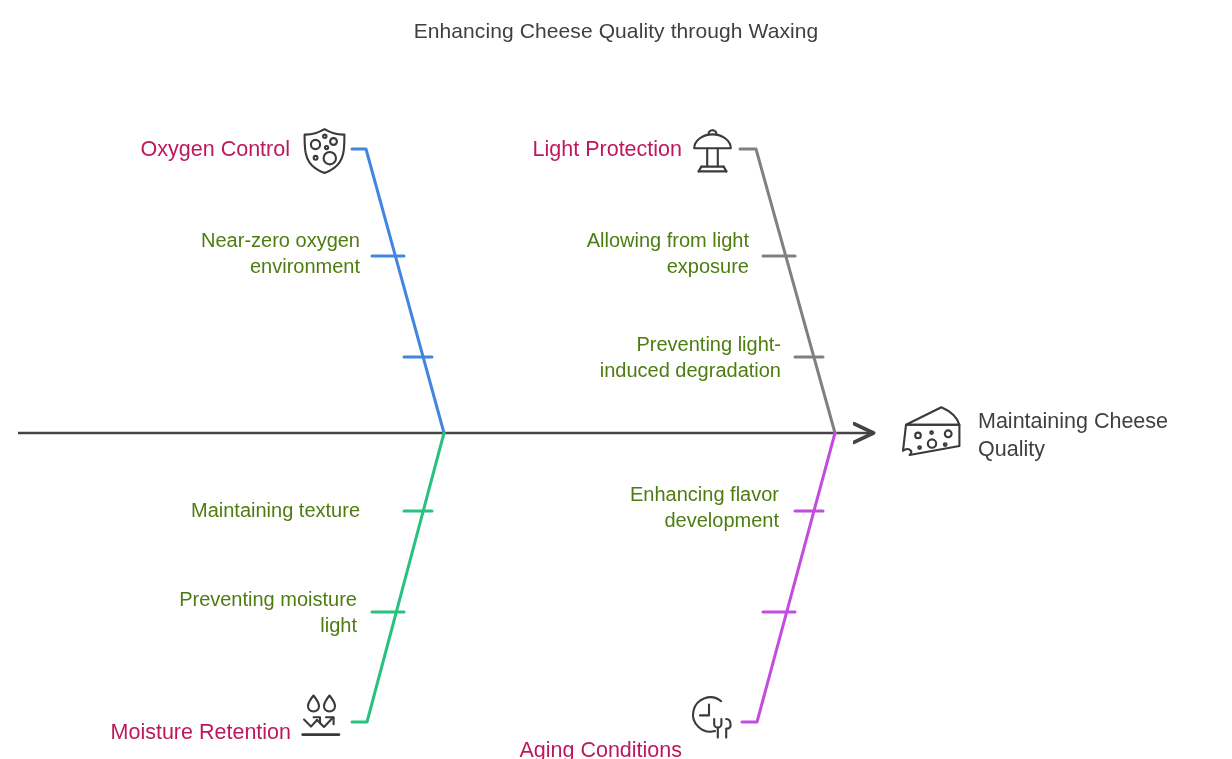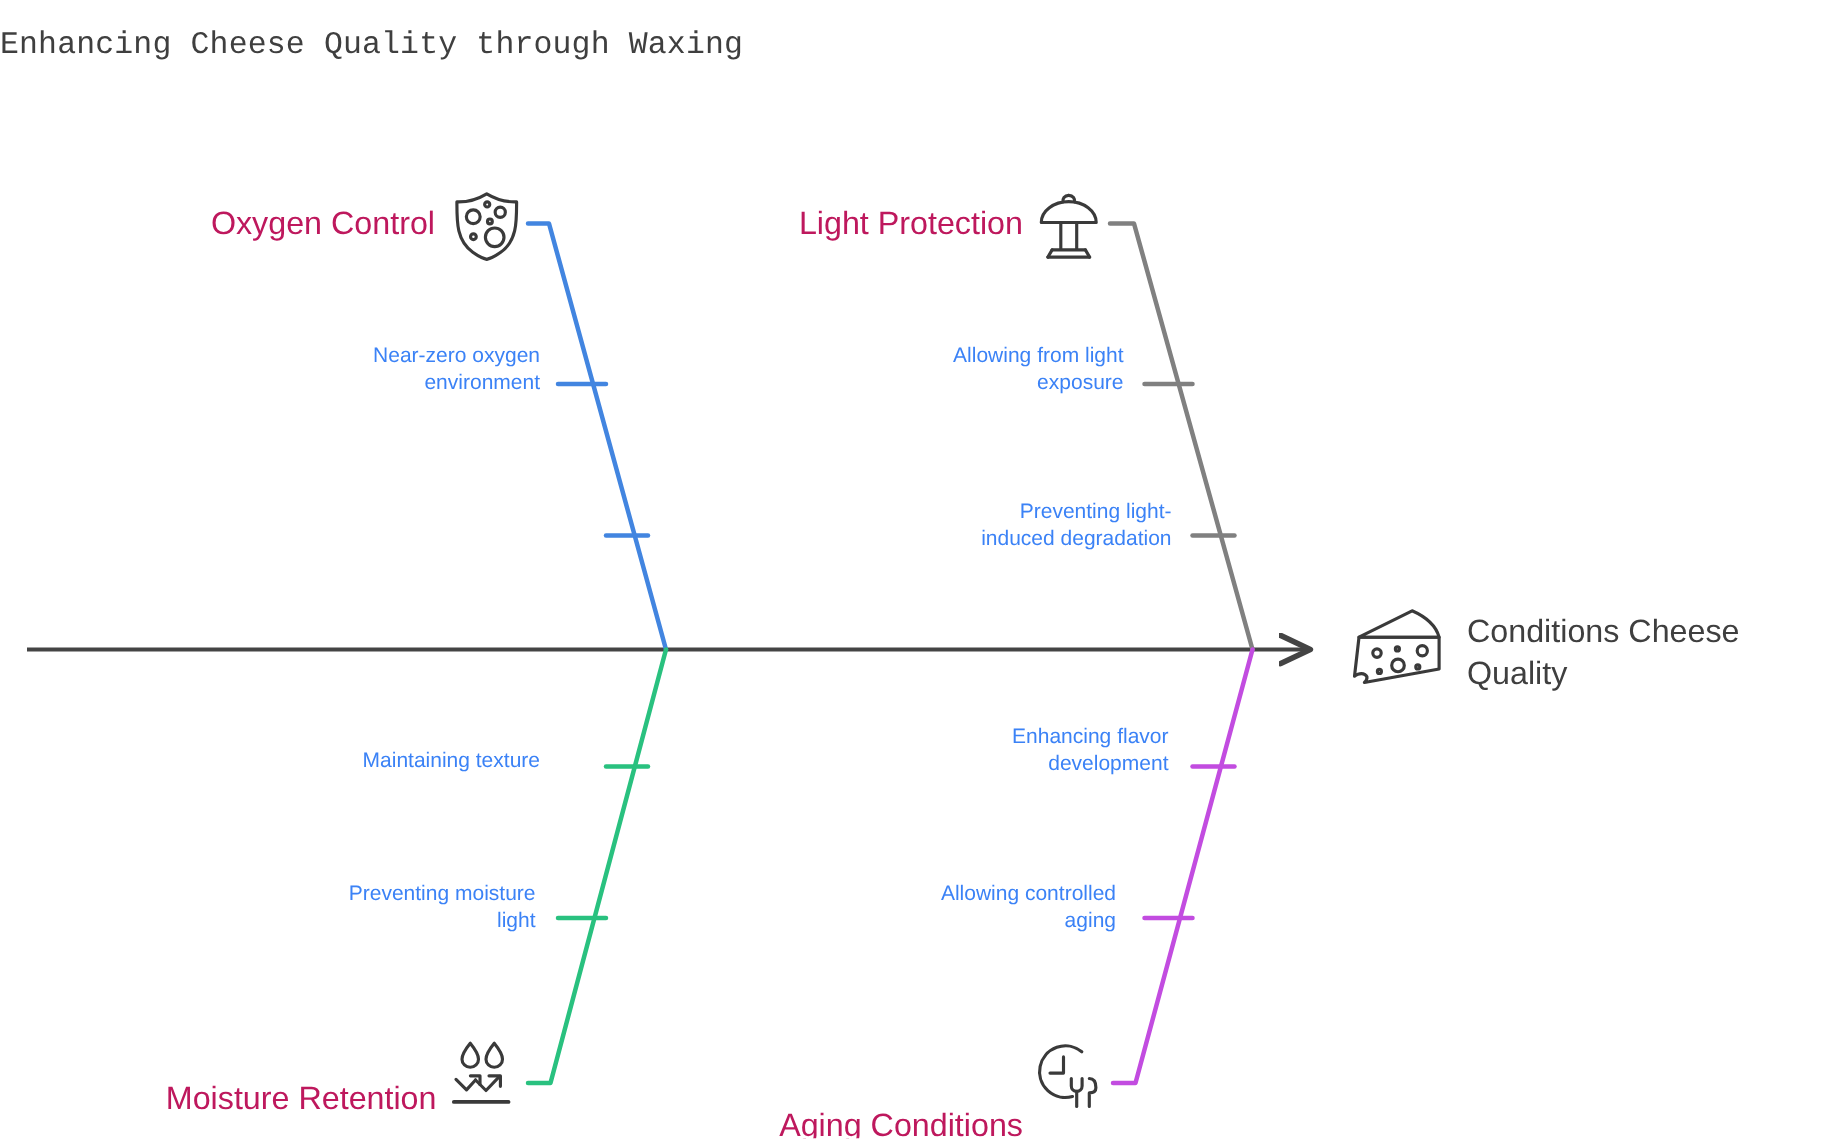--- a/index.html
+++ b/index.html
@@ -36,33 +36,32 @@
   .txt {
     position: absolute;
     color: #434343;
     line-height: 1.28;
     white-space: pre-line;
   }
   #chart-title {
     left: 0;
     top: 18px;
     width: 1232px;
-    text-align: left;
+    text-align: center;
     font-size: 21px;
     color: #3f3f3f;
     letter-spacing: 0.1px;
-    font-family: Liberation Mono, monospace;
   }
   .cat-label {
     font-size: 21.5px;
     color: #be185d;
   }
   .cause-label {
-    font-size: 14px;
-    color: #3b82f6;
+    font-size: 20px;
+    color: #4d7c0f;
   }
   .ta-right { text-align: right; }
   .ta-left  { text-align: left; }
 
   #label-oxygen-control   { left: 20px;  top: 136px; width: 270px; }
   #label-near-zero        { left: 60px;  top: 228px; width: 300px; }
   #label-slowing-ox       { left: 60px;  top: 347px; width: 300px; }
   #label-maint-texture    { left: 60px;  top: 498px; width: 300px; }
   #label-prevent-moisture { left: 60px;  top: 587px; width: 297px; }
   #label-moisture-ret     { left: 0px;   top: 707px; width: 291px; margin-top: 12px; }
@@ -188,22 +187,20 @@
 
     <div class="txt cause-label ta-right" id="label-shielding">Allowing from light
 exposure</div>
 
     <div class="txt cause-label ta-right" id="label-enhancing-flavor">Enhancing flavor
 development</div>
 
     <div class="txt cause-label ta-right" id="label-prevent-light">Preventing light-
 induced degradation</div>
 
-    <div class="txt cause-label ta-right" id="label-allowing-aging">Allowing controlled
-aging</div>
 
     <div class="txt cat-label ta-right" id="label-aging-cond">Aging Conditions</div>
 
-    <div class="txt ta-left" id="label-effect">Conditions Cheese
+    <div class="txt ta-left" id="label-effect">Maintaining Cheese
 Quality</div>
 
   </div>
 </div>
 
 </body></html>

